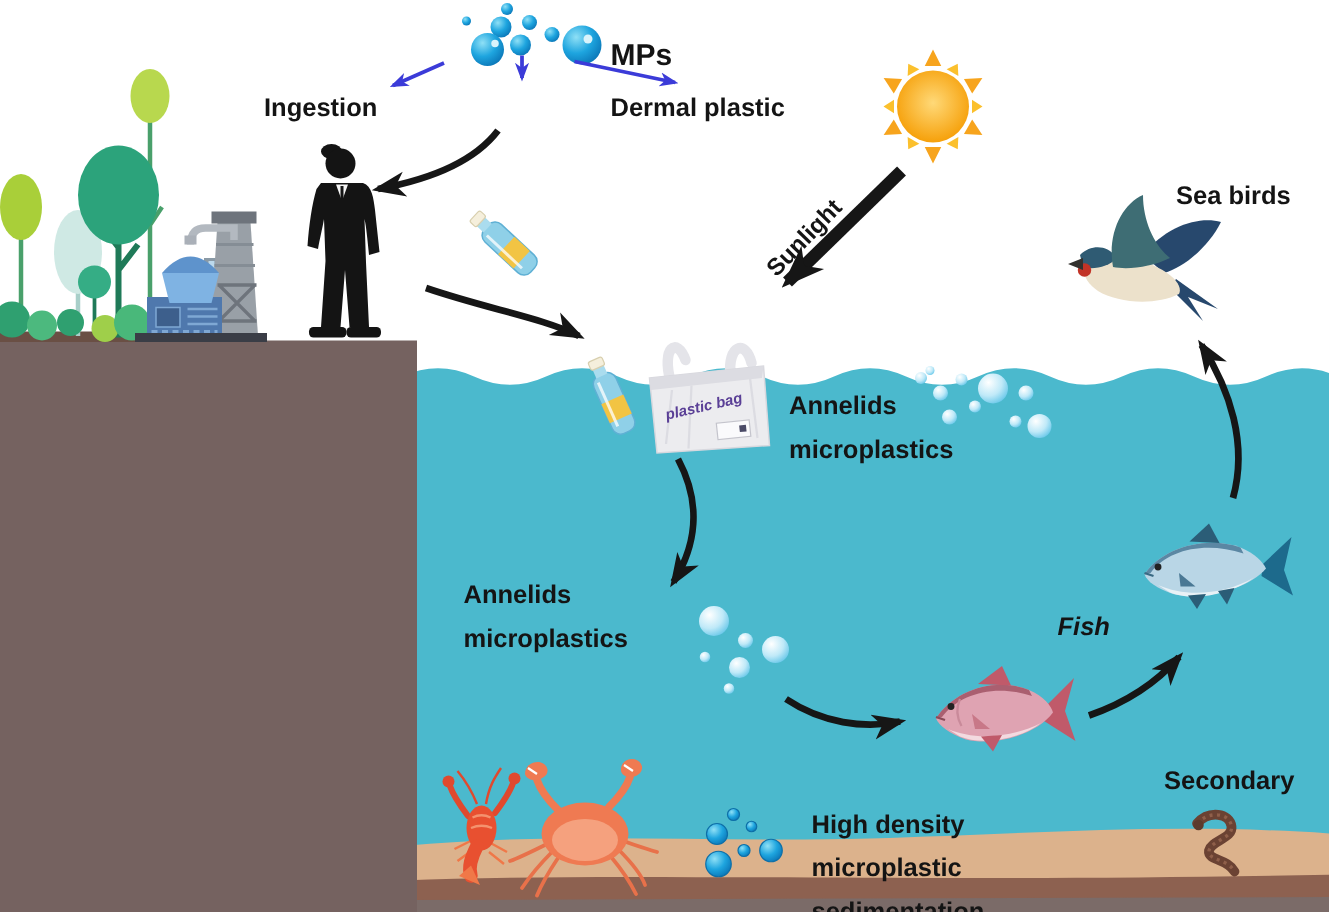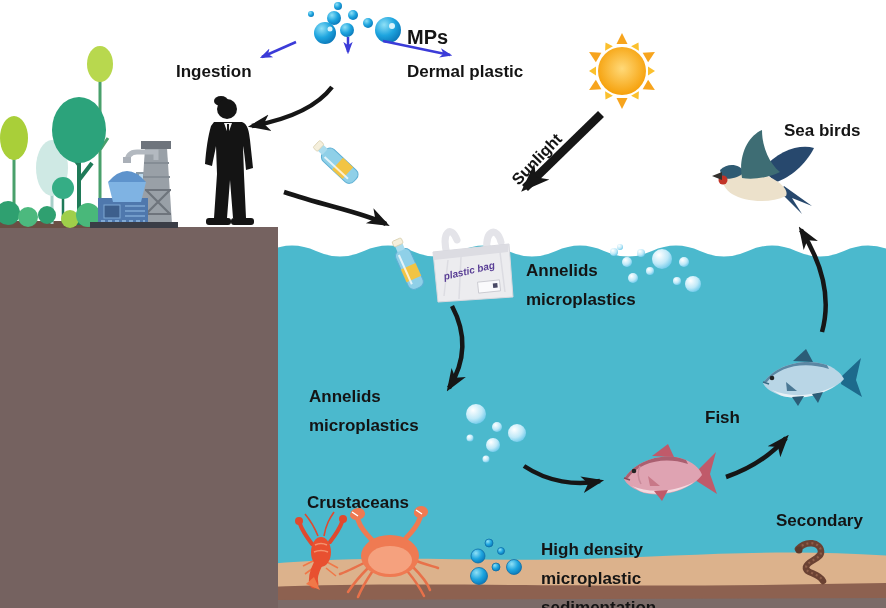--- a/index.html
+++ b/index.html
@@ -15,21 +15,21 @@
   .lbl.one{white-space:nowrap;}
   #lbl-mps{left:407px;top:20px;font-size:20px;}
   #lbl-ingestion{left:176px;top:57px;text-align:center;}
   #lbl-inhalation{left:287px;top:57px;}
   #lbl-dermal{left:407px;top:57px;}
   #lbl-sunlight{left:500px;top:134px;width:96px;transform:rotate(-46deg);transform-origin:center;font-size:16px;}
   #lbl-primary{left:526px;top:256px;width:135px;}
   #lbl-secondary{left:309px;top:382px;width:145px;}
   #lbl-crustaceans{left:307px;top:488px;}
   #lbl-highdensity{left:541px;top:499px;width:145px;margin-top:36px;}
-  #lbl-fish{left:705px;top:403px;}
+  #lbl-fish{left:705px;top:403px;font-style:italic;}
   #lbl-annelids{left:776px;top:506px;}
   #lbl-seabirds{left:784px;top:116px;}
 </style>
 </head>
 <body>
 
 <div id="canvas">
 
 <svg id="art" width="886" height="608" viewBox="0 0 886 608">
   <defs>
@@ -286,19 +286,18 @@
     <circle cx="799" cy="550" r="3.5" fill="#5c3a2c"></circle>
   </g>
 </svg>
 
 <div class="lbl one" id="lbl-mps">MPs</div>
 <div class="lbl one" id="lbl-ingestion">Ingestion</div>
 <div class="lbl one" id="lbl-dermal">Dermal plastic</div>
 <div class="lbl one" id="lbl-sunlight">Sunlight</div>
 <div class="lbl" id="lbl-primary">Annelids microplastics</div>
 <div class="lbl" id="lbl-secondary">Annelids microplastics</div>
-<div class="lbl one" id="lbl-crustaceans">Crustaceans</div>
 <div class="lbl" id="lbl-highdensity">High density microplastic sedimentation</div>
 <div class="lbl one" id="lbl-fish">Fish</div>
 <div class="lbl one" id="lbl-annelids">Secondary</div>
 <div class="lbl one" id="lbl-seabirds">Sea birds</div>
 
 </div>
 
 </body></html>

